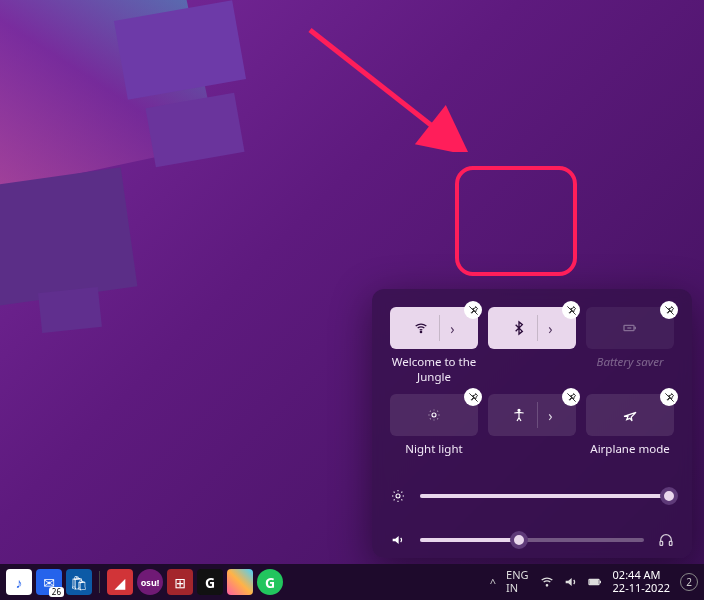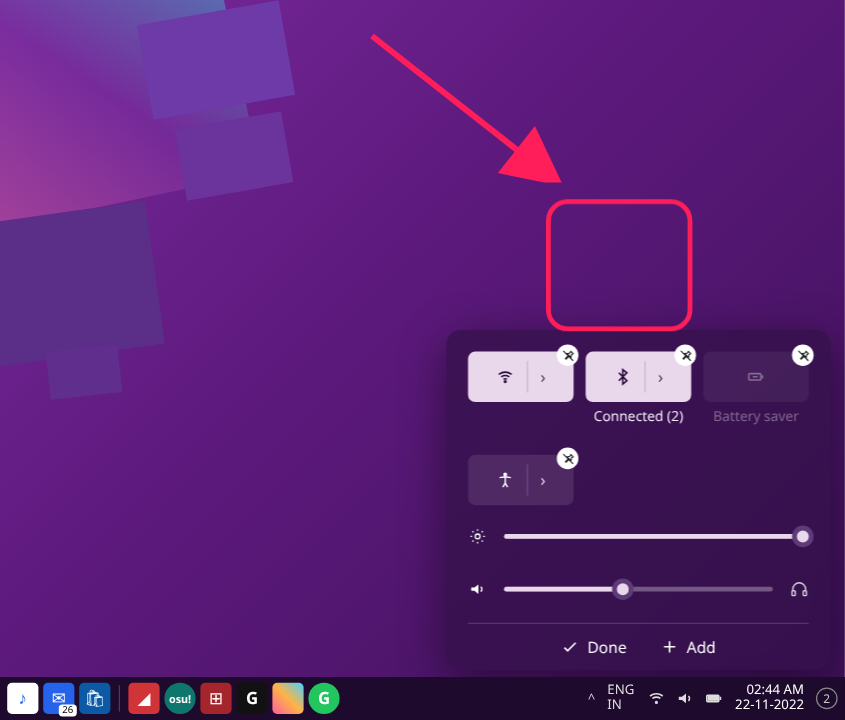--- a/index.html
+++ b/index.html
@@ -72,21 +72,21 @@
     cursor: pointer;
     position: relative;
   }
   .tile-btn.active { background: #e9d7ec; color: #2b0c3b; }
   .tile-btn.inactive { background: rgba(255,255,255,0.10); color: #fff; }
   .tile-btn.disabled { background: rgba(255,255,255,0.06); color: rgba(255,255,255,0.35); cursor: default;}
   .tile-btn .chev { font-size: 14px; opacity:.8; }
   .tile-btn .divider { width:1px; height:26px; background: rgba(0,0,0,.15);}
   .tile-btn.inactive .divider{ background: rgba(255,255,255,.18);}
   .tile-label { margin-top: 6px; font-size: 11.5px; line-height: 1.25; min-height: 28px; color:#f2e9f7;}
-  .tile.disabled .tile-label{ color: rgba(255,255,255,.35);}
+  .tile.disabled .tile-label{ color: rgba(255,255,255,.35); font-style: italic;}
   .pin {
     position: absolute; top:-6px; right:-4px;
     width:18px; height:18px; border-radius:50%;
     background:#fff; color:#333;
     display:flex; align-items:center; justify-content:center;
     font-size:10px;
     z-index:2;
   }
   .pin svg{width:11px;height:11px;}
 
@@ -127,40 +127,40 @@
     padding:0 6px;
     font-size:11px;
   }
   .tb-left{display:flex; align-items:center; gap:4px;}
   .tb-icon{
     width:26px; height:26px; border-radius:4px;
     display:flex; align-items:center; justify-content:center;
     font-size:14px; color:#fff; cursor:pointer;
   }
   .tb-icon.red{background:#d13438;}
-  .tb-icon.pink{background:#0f766e; border-radius:50%;}
+  .tb-icon.pink{background:#701a75; border-radius:50%;}
   .tb-icon.darkred{background:#a4262c;}
   .tb-icon.black{background:#111;}
   .tb-icon.grn{background:#22c55e; border-radius:50%;}
   .tb-icon.grad{background:linear-gradient(45deg,#ff5ea0,#ffb347,#47d1ff);}
   .tb-icon.blue{background:#2563eb;}
   .tb-icon.white{background:#fff;color:#2563eb;}
   .badge{
     position:relative;
   }
   .badge::after{
     content:attr(data-badge);
     position:absolute; right:-2px; bottom:-2px;
     background:#fff; color:#000;
     font-size:8px; padding:0 3px; border-radius:3px;
     line-height:10px;
   }
   .tb-right{display:flex; align-items:center; gap:10px;}
   .tb-right .sys{display:flex; align-items:center; gap:8px; color:#ddd;}
-  .tb-right .clock{text-align:right; line-height:1.15;}
+  .tb-right .clock{text-align:left; line-height:1.15;}
   .notif-count{
     width:18px;height:18px;border:1px solid #888;border-radius:50%;
     display:flex;align-items:center;justify-content:center;
     font-size:10px;color:#ccc;
   }
   .lang{cursor:pointer; text-align:left; line-height:1.15; color:#ddd;}
   .tray{cursor:pointer;color:#ccc;}
 </style>
 </head>
 <body>
@@ -200,77 +200,108 @@
           <svg viewBox="0 0 24 24" stroke="currentColor" fill="none" stroke-width="2">
               <path d="M4 9a14 14 0 0 1 16 0"></path>
               <path d="M7 12a9 9 0 0 1 10 0"></path>
               <path d="M10 15a4 4 0 0 1 4 0"></path>
               <circle cx="12" cy="18" r="1" fill="currentColor"></circle>
             </svg>
         </span>
         <span class="divider"></span>
         <span class="chev">›</span>
       </div>
+      <div class="tile-label">Welcome to the Jungle</div>
     </div>
 
     <div class="tile">
       <div class="pin">
         <svg viewBox="0 0 24 24">
             <path d="M16 3l5 5-3 2-1 5-3-3-6 6-1-1 6-6-3-3 5-1 2-3M3 3l18 18" stroke="#222" stroke-width="2" fill="none"></path>
           </svg>
       </div>
       <div class="tile-btn active">
         <span class="ico">
           <svg viewBox="0 0 24 24" stroke="currentColor" fill="none" stroke-width="2">
               <path d="M7 7l10 10-5 4V3l5 4L7 17"></path>
             </svg>
         </span>
         <span class="divider"></span>
         <span class="chev">›</span>
       </div>
-      <div class="tile-label">Connected (2)</div>
     </div>
 
     <div class="tile disabled">
       <div class="pin">
         <svg viewBox="0 0 24 24">
             <path d="M16 3l5 5-3 2-1 5-3-3-6 6-1-1 6-6-3-3 5-1 2-3M3 3l18 18" stroke="#222" stroke-width="2" fill="none"></path>
           </svg>
       </div>
       <div class="tile-btn disabled">
         <span class="ico">
           <svg viewBox="0 0 24 24" stroke="currentColor" fill="none" stroke-width="2">
               <rect x="3" y="8" width="15" height="8" rx="1"></rect>
               <path d="M20 10v4"></path>
               <path d="M8 12h6"></path>
             </svg>
         </span>
       </div>
       <div class="tile-label">Battery saver</div>
     </div>
 
+    <div class="tile">
+      <div class="pin">
+        <svg viewBox="0 0 24 24">
+            <path d="M16 3l5 5-3 2-1 5-3-3-6 6-1-1 6-6-3-3 5-1 2-3M3 3l18 18" stroke="#222" stroke-width="2" fill="none"></path>
+          </svg>
+      </div>
+      <div class="tile-btn inactive">
+        <span class="ico">
+          <svg viewBox="0 0 24 24" stroke="currentColor" fill="none" stroke-width="1.6">
+              <circle cx="12" cy="12" r="3"></circle>
+              <path d="M12 4v1M12 19v1M4 12h1M19 12h1M6 6l.7.7M17.3 17.3l.7.7M6 18l.7-.7M17.3 6.7L18 6" stroke-dasharray="1 2"></path>
+            </svg>
+        </span>
+      </div>
+      <div class="tile-label">Night light</div>
+    </div>
 
     <div class="tile">
       <div class="pin">
         <svg viewBox="0 0 24 24">
             <path d="M16 3l5 5-3 2-1 5-3-3-6 6-1-1 6-6-3-3 5-1 2-3M3 3l18 18" stroke="#222" stroke-width="2" fill="none"></path>
           </svg>
       </div>
       <div class="tile-btn inactive">
         <span class="ico">
           <svg viewBox="0 0 24 24" stroke="currentColor" fill="none" stroke-width="1.8">
               <circle cx="12" cy="5" r="1.5" fill="currentColor"></circle>
               <path d="M5 9l7-1 7 1M12 8v8M9 21l3-5 3 5"></path>
             </svg>
         </span>
         <span class="divider"></span>
         <span class="chev">›</span>
       </div>
     </div>
 
+    <div class="tile">
+      <div class="pin">
+        <svg viewBox="0 0 24 24">
+            <path d="M16 3l5 5-3 2-1 5-3-3-6 6-1-1 6-6-3-3 5-1 2-3M3 3l18 18" stroke="#222" stroke-width="2" fill="none"></path>
+          </svg>
+      </div>
+      <div class="tile-btn inactive">
+        <span class="ico">
+          <svg viewBox="0 0 24 24" stroke="currentColor" fill="none" stroke-width="1.8">
+              <path d="M3 14l18-6-7 7 1 6-3-4-5 2 2-5-6 0z" fill="none"></path>
+            </svg>
+        </span>
+      </div>
+      <div class="tile-label">Airplane mode</div>
+    </div>
 
   </div>
 
   <div class="sliders">
     <div class="slider-row">
       <span class="ico">
         <svg viewBox="0 0 24 24" stroke="currentColor" fill="none" stroke-width="1.6">
             <circle cx="12" cy="12" r="3"></circle>
             <path d="M12 3v2M12 19v2M3 12h2M19 12h2M5.5 5.5l1.4 1.4M17.1 17.1l1.4 1.4M5.5 18.5l1.4-1.4M17.1 6.9l1.4-1.4"></path>
           </svg>
@@ -294,38 +325,20 @@
       <span class="ico end-icon">
         <svg viewBox="0 0 24 24" stroke="currentColor" fill="none" stroke-width="1.8">
             <path d="M4 14v-2a8 8 0 0 1 16 0v2"></path>
             <rect x="3" y="14" width="4" height="6" rx="1"></rect>
             <rect x="17" y="14" width="4" height="6" rx="1"></rect>
           </svg>
       </span>
     </div>
   </div>
 
-  <div class="flyout-footer">
-    <div class="footer-btn">
-      <span class="ico">
-        <svg viewBox="0 0 24 24" stroke="currentColor" fill="none" stroke-width="2">
-            <path d="M5 13l4 4L19 7"></path>
-          </svg>
-      </span>
-      <span>Done</span>
-    </div>
-    <div class="footer-btn">
-      <span class="ico">
-        <svg viewBox="0 0 24 24" stroke="currentColor" fill="none" stroke-width="2">
-            <path d="M12 5v14M5 12h14"></path>
-          </svg>
-      </span>
-      <span>Add</span>
-    </div>
-  </div>
 </div>
 
 <div class="taskbar">
   <div class="tb-left">
     <div class="tb-icon white">♪</div>
     <div class="tb-icon blue badge" data-badge="26">✉</div>
     <div class="tb-icon" style="background:#0c5aa6">🛍</div>
     <div style="width:1px;height:22px;background:#444;margin:0 3px"></div>
     <div class="tb-icon red">◢</div>
     <div class="tb-icon pink" style="font-size:9px;font-weight:bold">osu!</div>

